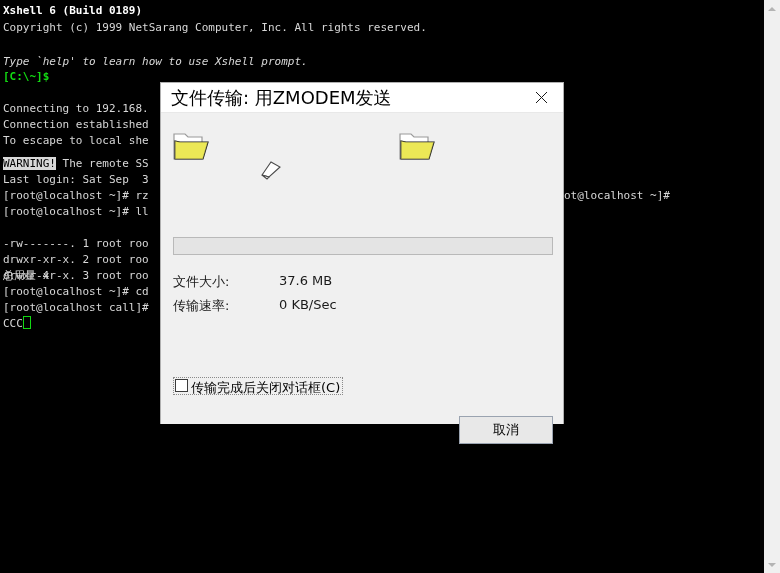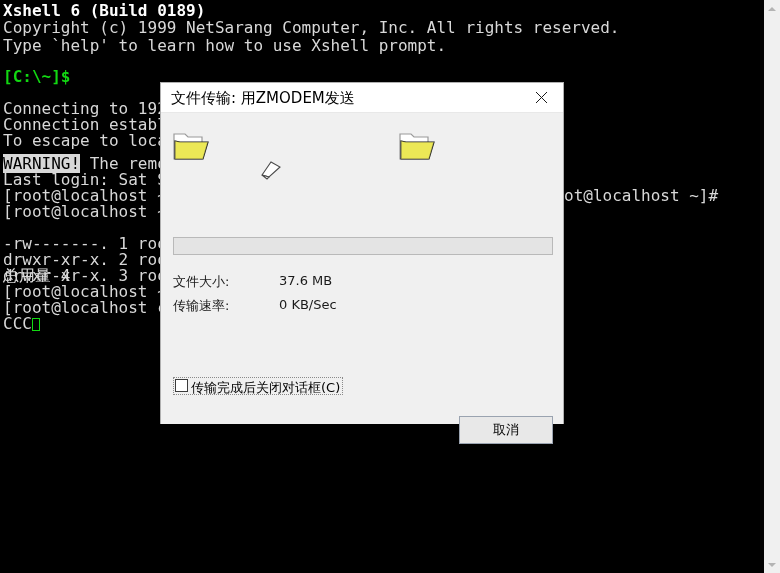--- a/index.html
+++ b/index.html
@@ -28,21 +28,21 @@
     top: 0;
     width: 764px;
     height: 573px;
     background: #000000;
     overflow: hidden;
   }
   .term-line {
     position: absolute;
     left: 3px;
     font-family: "DejaVu Sans Mono", "Liberation Mono", monospace;
-    font-size: 16px;
+    font-size: 11px;
     line-height: 15px;
     height: 15px;
     white-space: pre;
     color: #d8d8d8;
     letter-spacing: 0px;
   }
   .term-line.bold   { font-weight: bold; color: #ffffff; }
   .term-line.green  { color: #12d812; font-weight: bold; }
   .seg { white-space: pre; }
   .seg.inv {
@@ -105,21 +105,21 @@
     background: #ffffff;
     border-bottom: 1px solid #e8e8e8;
     box-sizing: border-box;
   }
   #dialog-title {
     position: absolute;
     left: 10px;
     top: 0;
     height: 30px;
     line-height: 30px;
-    font-size: 15px;
+    font-size: 18px;
     color: #000000;
     font-family: "DejaVu Sans", "Liberation Sans", sans-serif;
     white-space: nowrap;
   }
   #close-btn {
     position: absolute;
     right: 0;
     top: 0;
     width: 44px;
     height: 29px;
@@ -242,21 +242,21 @@
 </head>
 <body>
 
 <div id="screen">
 
   <div id="terminal">
     <div id="term-lines">
         <div class="term-line bold" style="top: 3px;"><span class="seg">Xshell 6 (Build 0189)</span></div>
         <div class="term-line" style="top: 20px;"><span class="seg">Copyright (c) 1999 NetSarang Computer, Inc. All rights reserved.</span></div>
         <div class="term-line" style="top: 37px;"><span class="seg"></span></div>
-        <div class="term-line" style="top: 38px;"><span class="seg">Type `help' to learn how to use Xshell prompt.</span></div>
+        <div class="term-line" style="top: 54px; font-style: italic;"><span class="seg">Type `help' to learn how to use Xshell prompt.</span></div>
         <div class="term-line green" style="top: 69px;"><span class="seg">[C:\~]$</span></div>
         <div class="term-line" style="top: 86px;"><span class="seg"></span></div>
         <div class="term-line" style="top: 101px;"><span class="seg">Connecting to 192.168.</span></div>
         <div class="term-line" style="top: 117px;"><span class="seg">Connection established</span></div>
         <div class="term-line" style="top: 133px;"><span class="seg">To escape to local she</span></div>
         <div class="term-line" style="top: 149px;"><span class="seg"></span></div>
         <div class="term-line" style="top: 156px;"><span class="seg inv">WARNING!</span><span class="seg"> The remote SS</span></div>
         <div class="term-line" style="top: 172px;"><span class="seg">Last login: Sat Sep  3</span></div>
         <div class="term-line" style="top: 188px;"><span class="seg">[root@localhost ~]# rz</span></div>
         <div class="term-line" style="top: 204px;"><span class="seg">[root@localhost ~]# ll</span></div>

